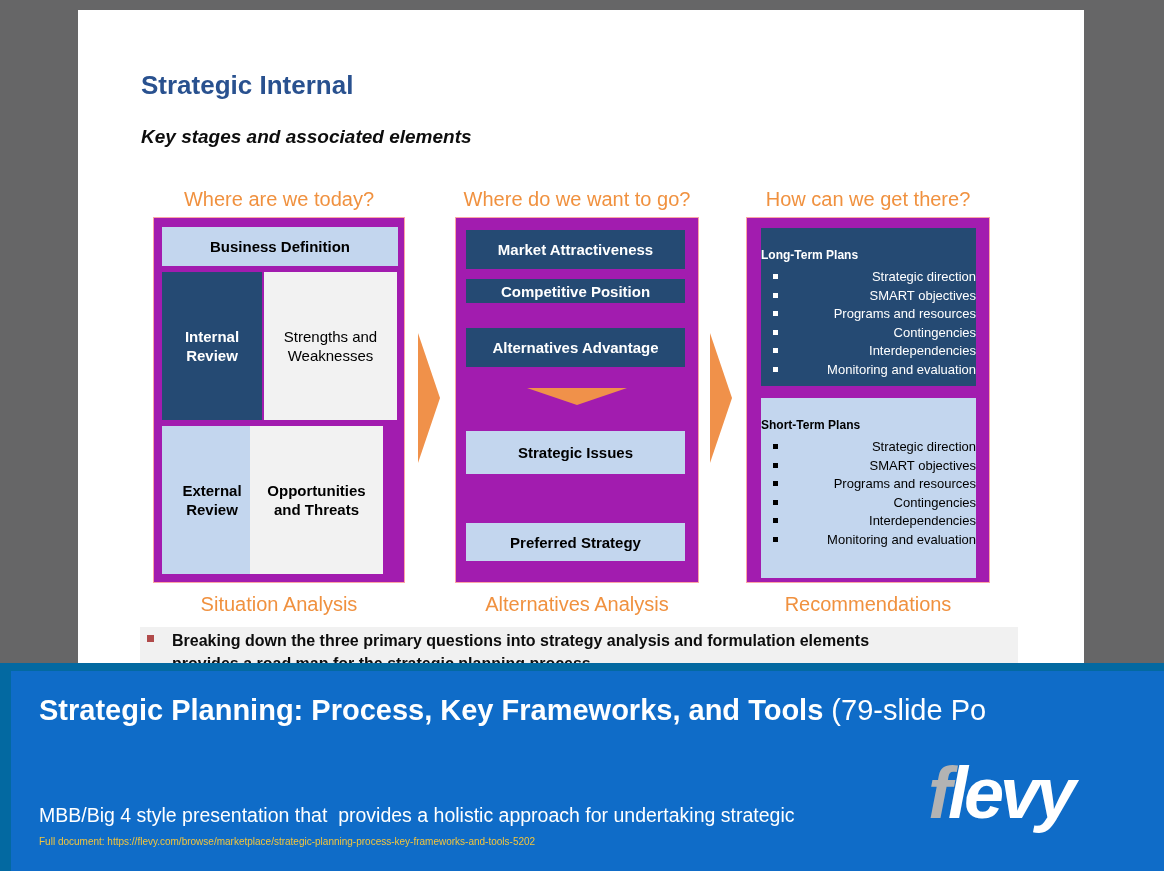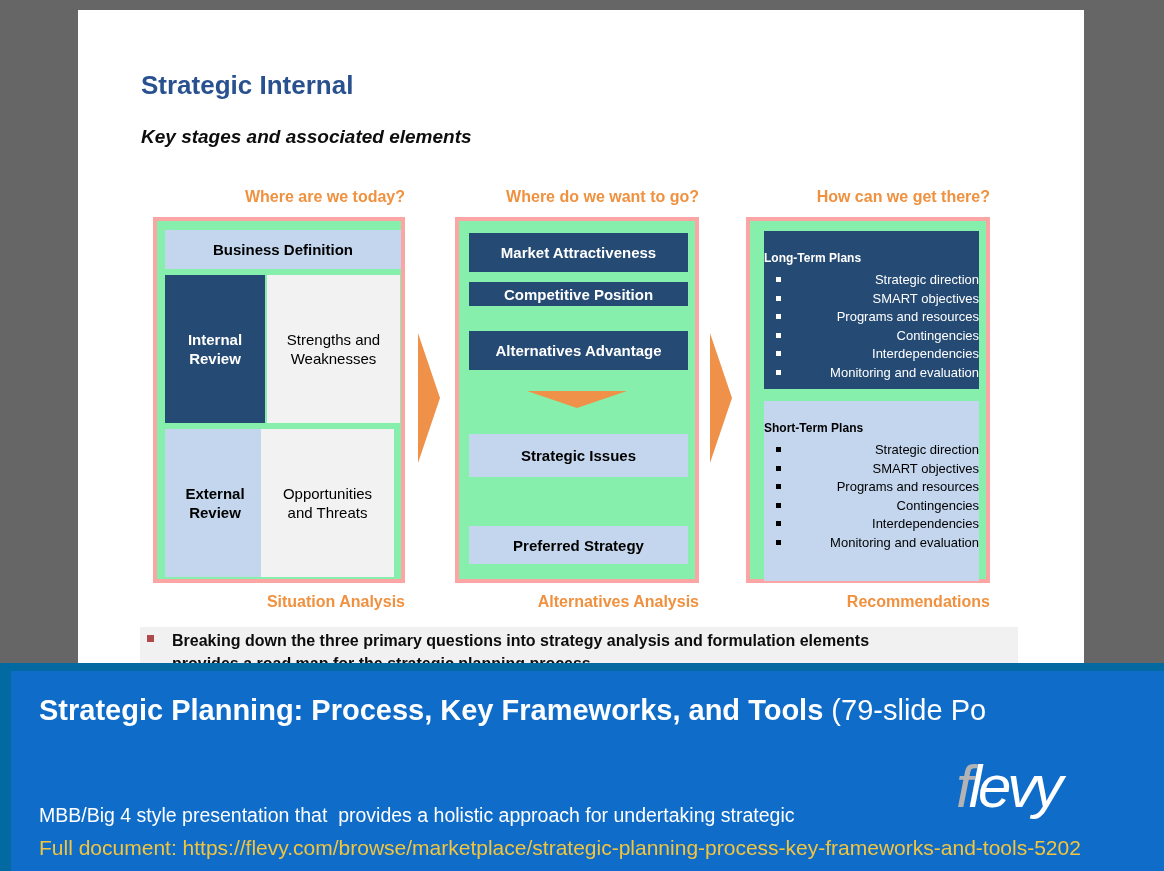--- a/index.html
+++ b/index.html
@@ -8,39 +8,39 @@
     width:1164px; height:871px; position:relative; overflow:hidden;
     background:#666667;
     font-family:"Liberation Sans", sans-serif;
   }
 
   
   .slide { position:absolute; left:78px; top:10px; width:1006px; height:861px; background:#ffffff; }
   .slide-title { position:absolute; left:63px; top:60px; font-size:26px; font-weight:bold; color:#29518f; }
   .slide-subtitle { position:absolute; left:63px; top:116px; font-size:19px; font-weight:bold; font-style:italic; color:#0d0d0d; }
 
-  .q-header, .stage-label { position:absolute; font-size:16px; font-weight:bold; color:#f0913f; text-align:right; }
+  .q-header, .stage-label { position:absolute; font-size:20px; font-weight:normal; color:#f0913f; text-align:center; }
   .q-header { top:178px; }
   .stage-label { top:583px; }
   .pos1 { left:75px;  width:252px; }
   .pos2 { left:377px; width:244px; }
   .pos3 { left:668px; width:244px; }
 
-  .colbox { position:absolute; top:207px; height:366px; background:#86efac; border:4px solid #fca5a5; }
+  .colbox { position:absolute; top:207px; height:366px; background:#a21caf; border:1px solid #fca5a5; }
   .cell { position:absolute; display:flex; align-items:center; justify-content:center; text-align:center; font-size:15px; }
   .dark  { background:#254a73; color:#ffffff; font-weight:bold; }
   .lblue { background:#c3d6ee; color:#000000; font-weight:bold; }
   .lgray { background:#f2f2f2; color:#000000; }
 
   
   .bizdef { left:8px;  top:9px;   width:236px; height:39px; }
   .intrev { left:8px;  top:54px;  width:100px; height:148px; }
   .strw   { left:110px;top:54px;  width:133px; height:148px; }
   .extrev { left:8px;  top:208px; width:100px; height:148px; }
-  .oppt   { left:104px;top:208px; width:133px; height:148px; }
+  .oppt   { left:96px;top:208px; width:133px; height:148px;font-weight:bold; }
   .twoline { padding:0 8px; line-height:19px; }
 
   
   .db1 { left:10px; top:12px;  width:219px; height:39px; }
   .db2 { left:10px; top:61px;  width:219px; height:24px; }
   .db3 { left:10px; top:110px; width:219px; height:39px; }
   .lb1 { left:10px; top:213px; width:219px; height:43px; }
   .lb2 { left:10px; top:257px; width:219px; height:38px; }
   .lb3 { left:10px; top:305px; width:219px; height:38px; }
   .tri { position:absolute; left:50%; top:170px; transform:translateX(-50%);
@@ -68,22 +68,22 @@
   .nl1 { top:5px; } .nl2 { top:28px; }
 
   
   .banner { position:absolute; left:0; top:663px; width:1164px; height:208px; background:#0369a1; z-index:5; }
   .banner-blue { position:absolute; left:11px; top:8px; right:0; bottom:0; background:#0f6cc8; overflow:hidden; }
   .b-title { position:absolute; left:28px; top:20px; width:1125px; color:#ffffff; font-size:29px; line-height:38px;
              white-space:nowrap; overflow:hidden; }
   .b-title-bold { font-weight:bold; }
   .b-title-suffix { font-weight:normal; }
   .b-desc { position:absolute; left:28px; top:74px; color:#ffffff; font-size:19.5px; line-height:28px; white-space:pre; }
-  .b-link { position:absolute; left:28px; top:165px; color:#f2c53d; font-size:21px; white-space:nowrap; cursor:pointer; }
-  .b-logo { position:absolute; left:945px; top:86px; font-size:60px; line-height:1; font-weight:normal; font-style:italic;
+  .b-link { position:absolute; left:28px; top:165px; color:#f2c53d; font-size:10px; white-space:nowrap; cursor:pointer; }
+  .b-logo { position:absolute; left:917px; top:86px; font-size:72px; line-height:1; font-weight:bold; font-style:italic;
             letter-spacing:-4px; }
   .logo-f { color:#b3b3b3; } .logo-rest { color:#ffffff; }
 </style>
 </head>
 <body>
 
 <div class="slide">
 
   <div class="slide-title">Strategic Internal</div>
   <div class="slide-subtitle">Key stages and associated elements</div>

